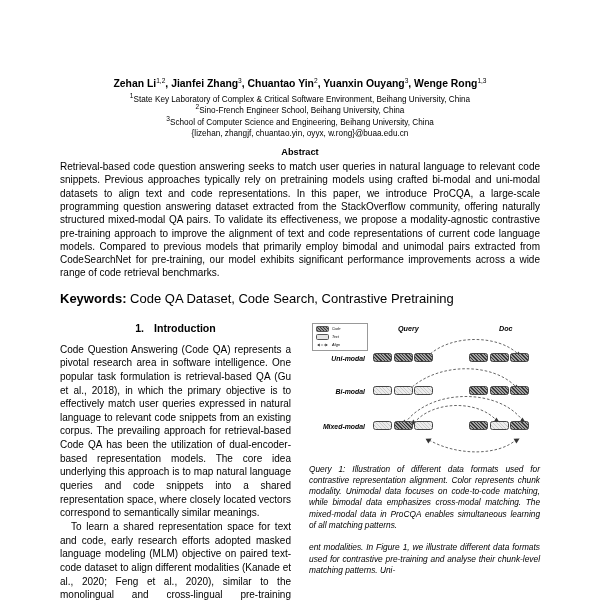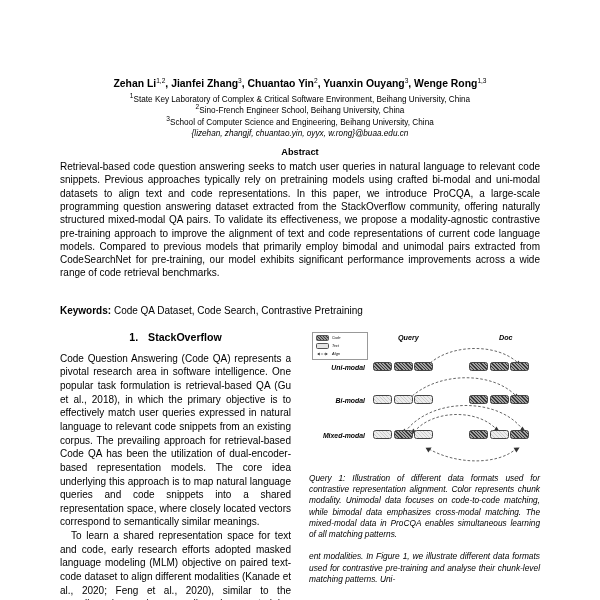--- a/index.html
+++ b/index.html
@@ -50,42 +50,41 @@
     line-height: 1.42;
     font-weight: normal;
     margin-top: 3px;
   }
   .aff div { white-space: nowrap; }
   .email {
     text-align: center;
     font-size: 8.2px;
     line-height: 1.42;
     margin-top: 0px;
-    font-style: italic;
   }
 
   
   .abstract-head {
     text-align: center;
     font-size: 9.2px;
     font-weight: bold;
     margin-top: 7px;
     margin-bottom: 3px;
   }
   .abstract-body {
     font-size: 10px;
     line-height: 1.33;
     text-align: justify;
     text-justify: inter-word;
     margin: 0 0 0 0;
     hyphens: none;
   }
   .keywords {
-    margin-top: 24px;
-    font-size: 10px;
+    margin-top: 11px;
+    font-size: 13px;
     line-height: 1.3;
   }
   .keywords b { font-weight: bold; }
 
   
   .columns {
     display: flex;
     margin-top: 14px;
     gap: 18px;
   }
@@ -237,21 +236,21 @@
 
   <div class="keywords">
     <b>Keywords:</b>
     <span>Code QA Dataset, Code Search, Contrastive Pretraining</span>
   </div>
 
   <div class="columns">
 
     <div class="col">
       <div class="section-head">
-        <span class="num">1.</span><span>StackOverflow</span>
+        <span class="num">1.</span><span>Introduction</span>
       </div>
       <p class="para">Code Question Answering (Code QA) represents a pivotal research area in software intelligence. One popular task formulation is retrieval-based QA (Gu et al., 2018), in which the primary objective is to effectively match user queries expressed in natural language to relevant code snippets from an existing corpus. The prevailing approach for retrieval-based Code QA has been the utilization of dual-encoder-based representation models. The core idea underlying this approach is to map natural language queries and code snippets into a shared representation space, where closely located vectors correspond to semantically similar meanings.</p>
       <p class="para">To learn a shared representation space for text and code, early research efforts adopted masked language modeling (MLM) objective on paired text-code dataset to align different modalities (Kanade et al., 2020; Feng et al., 2020), similar to the monolingual and cross-lingual pre-training approaches (Devlin et al., 2019; Conneau and Lample, 2019). Subsequent work discovered the po-</p>
     </div>
 
     <div class="col figure">
 
       <div class="fig-canvas">
 
         <div class="legend-box">

